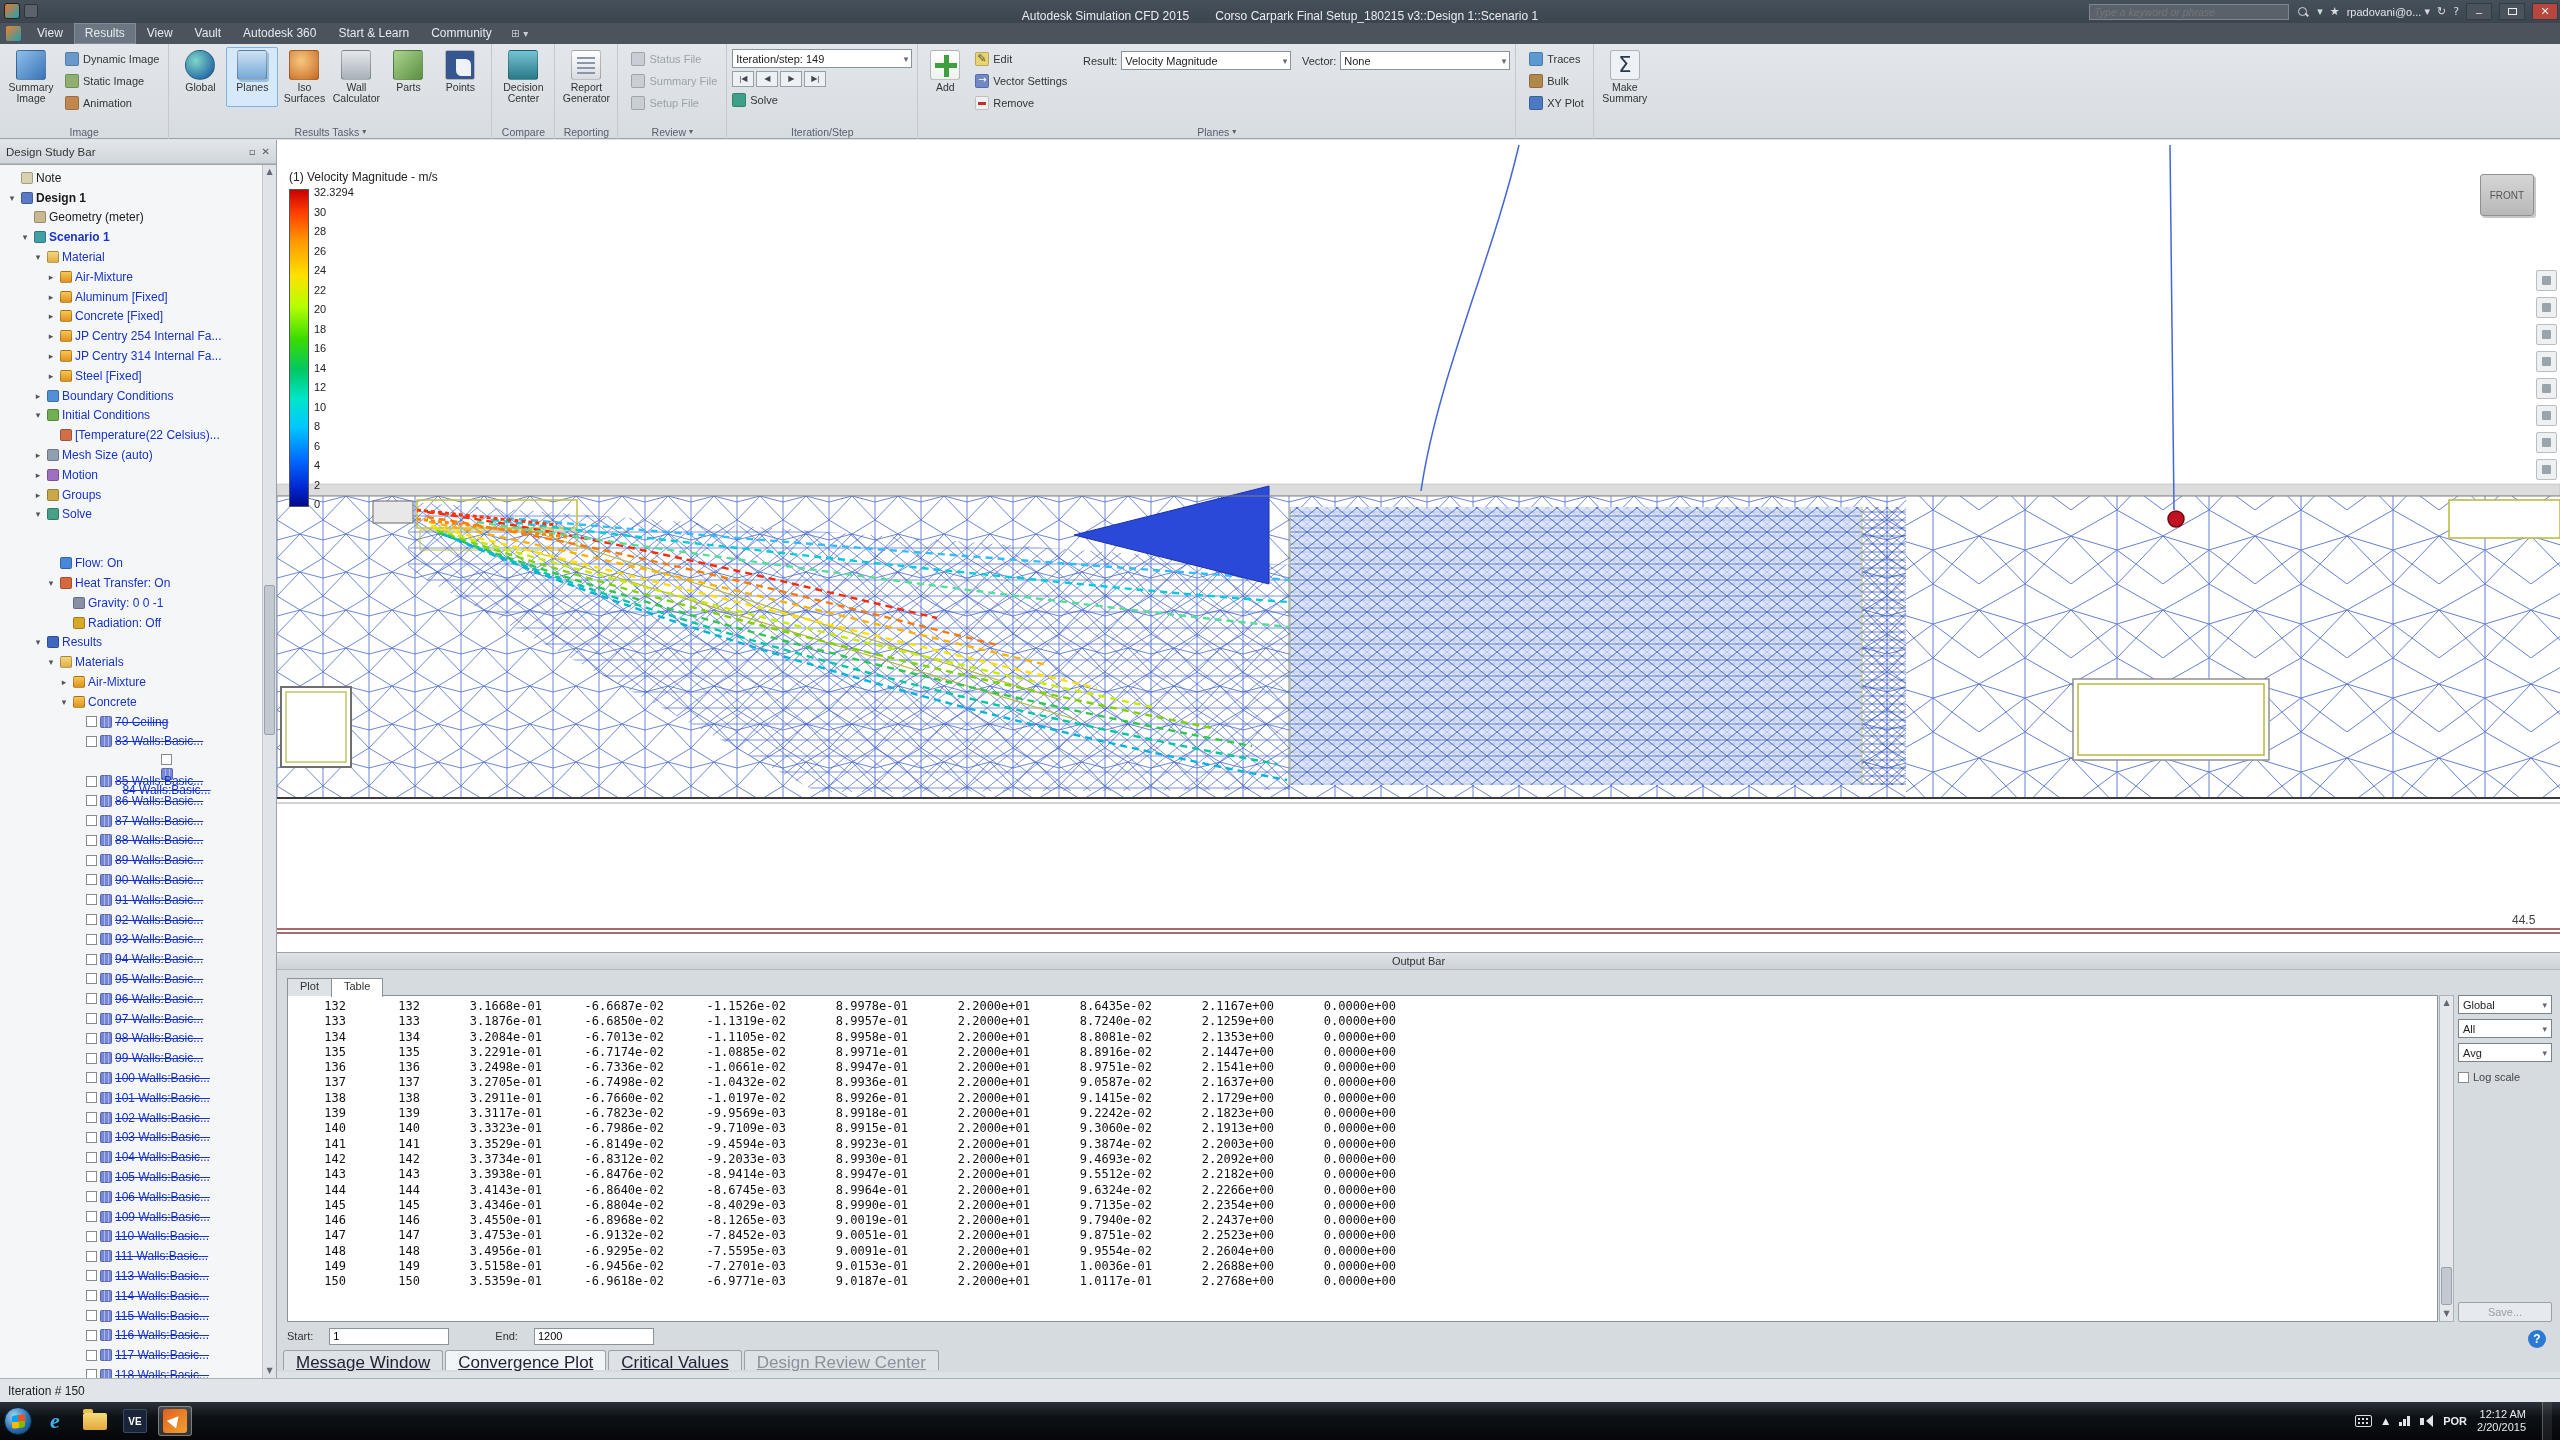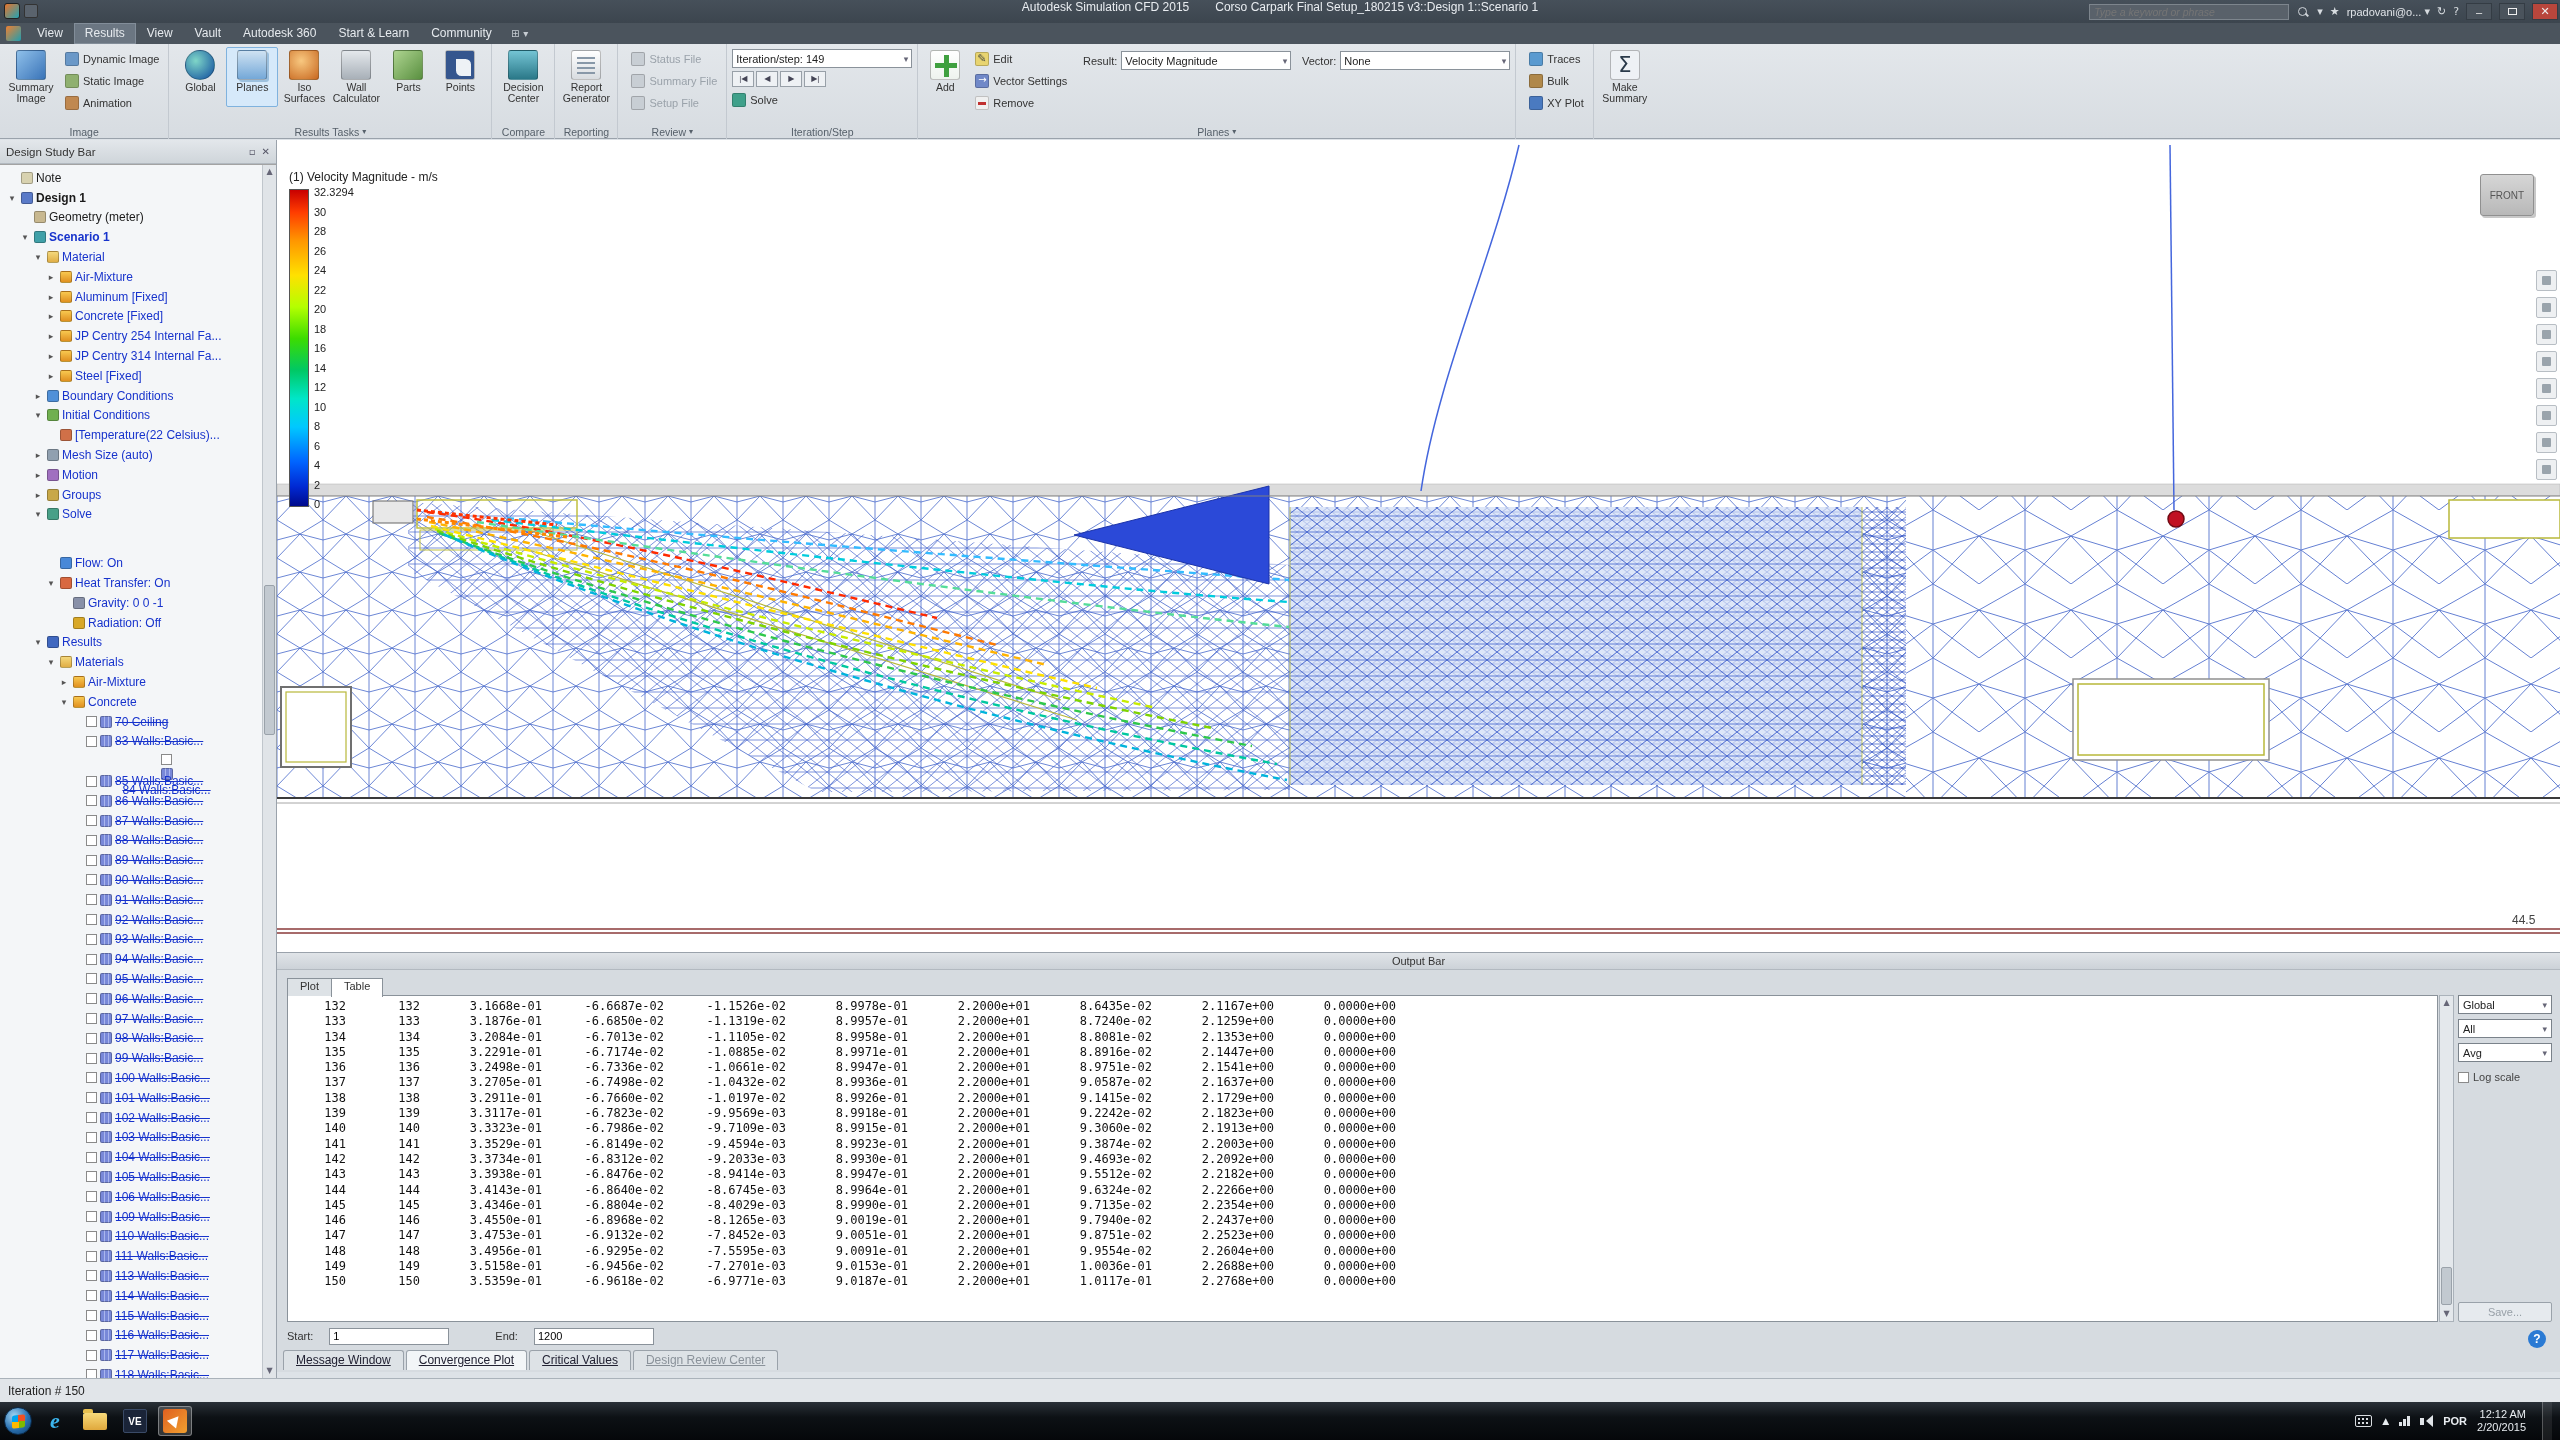--- a/index.html
+++ b/index.html
@@ -5,21 +5,21 @@
 *{margin:0;padding:0;box-sizing:border-box}
 html,body{width:2560px;height:1440px;overflow:hidden}
 body{font-family:"Liberation Sans","DejaVu Sans",sans-serif;background:#888}
 .screen{position:relative;width:2560px;height:1440px;background:#dde2e7;overflow:hidden}
 
 
 .titlebar{position:absolute;left:0;top:0;width:2560px;height:23px;background:linear-gradient(#46505a,#3c454e);color:#e9edf1;font-size:12px}
 .tb-left{position:absolute;left:4px;top:3px;display:flex;gap:4px;align-items:center}
 .appicon{width:16px;height:16px;border-radius:3px;background:linear-gradient(135deg,#e8742c,#21a3b4);border:1px solid #222}
 .qat{width:14px;height:14px;background:#5a636d;border-radius:2px;border:1px solid #333}
-.tb-title{position:absolute;left:0;right:0;top:0;height:23px;display:flex;justify-content:center;align-items:flex-start;gap:26px;pointer-events:none}
+.tb-title{position:absolute;left:0;right:0;top:0;height:23px;display:flex;justify-content:center;align-items:flex-end;gap:26px;pointer-events:none}
 .tb-right{position:absolute;right:0;top:0;height:23px;display:flex;align-items:center;gap:7px;padding-right:2px}
 .searchbox{width:200px;height:16px;background:#59616a;border:1px solid #7d858d;color:#cfd4d9;font-size:10.5px;font-style:italic;padding:0 4px;font-family:"Liberation Sans",sans-serif}
 .mag{position:relative;width:14px;height:14px}
 .mag::before{content:"";position:absolute;left:2px;top:2px;width:7px;height:7px;border:1.5px solid #cfd4d9;border-radius:50%}
 .mag::after{content:"";position:absolute;left:9px;top:9px;width:4px;height:1.5px;background:#cfd4d9;transform:rotate(45deg)}
 .tbglyph{color:#d7dce0;font-size:11px;font-family:"DejaVu Sans",sans-serif}
 .tb-user{display:flex;align-items:center;gap:3px;color:#e0e4e8;font-size:11px}
 .winbtn{width:26px;height:17px;display:flex;align-items:center;justify-content:center;color:#eee;font-size:11px;background:#4a535c;border:1px solid #343c44}
 .winbtn.close{background:#b8463c}
 .maxbox{width:9px;height:7px;border:1.5px solid #eee}
@@ -125,21 +125,21 @@
 .ocell.c0{width:52px}.ocell.c1{width:74px}
 .ob-vscroll{position:absolute;right:106px;top:42px;width:15px;bottom:50px;background:#e4e8ec;border:1px solid #aab2ba}
 .ob-right{position:absolute;right:8px;top:42px;width:94px;bottom:50px;display:flex;flex-direction:column;gap:5px}
 .ocombo{height:19px;border:1px solid #7a828a;background:#fff;font-size:11px;color:#222;display:flex;align-items:center;justify-content:space-between;padding:0 4px}
 .obcheck{display:flex;align-items:center;gap:4px;font-size:11px;color:#444;margin-top:4px}
 .cbox{width:11px;height:11px;border:1px solid #8a8a8a;background:#fff}
 .savebtn{margin-top:auto;height:20px;border:1px solid #9aa2aa;background:#e6eaee;color:#98a0a8;font-size:11px;text-align:center;line-height:19px;border-radius:2px}
 .ob-range{position:absolute;left:10px;bottom:26px;height:20px;display:flex;align-items:center;gap:16px;font-size:11px;color:#333}
 .rinput{width:120px;height:17px;border:1px solid #8a929a;background:#fff;font-size:11px;padding:0 3px;font-family:"Liberation Sans",sans-serif}
 .ob-tabs{position:absolute;left:6px;bottom:2px;height:20px;display:flex;gap:2px}
-.btab{padding:2px 12px;font-size:12px;color:#223;background:#dde2e6;border:1px solid #9aa2aa;border-bottom:none;border-radius:3px 3px 0 0;text-decoration:underline}
+.btab{padding:2px 12px;font-size:17px;color:#223;background:#dde2e6;border:1px solid #9aa2aa;border-bottom:none;border-radius:3px 3px 0 0;text-decoration:underline}
 .btab.active{background:#f2f5f7}
 .btab.dim{color:#8a929a}
 .ob-help{position:absolute;right:14px;bottom:24px;width:18px;height:18px;border-radius:50%;background:#2a7ad4;color:#fff;font-size:12px;font-weight:bold;text-align:center;line-height:18px}
 
 
 .statusbar{position:absolute;left:0;top:1378px;width:2560px;height:24px;background:#e1e5e9;border-top:1px solid #aab2ba;display:flex;align-items:center;padding:0 8px;font-size:12px;color:#222}
 
 
 .taskbar{position:absolute;left:0;top:1402px;width:2560px;height:38px;background:linear-gradient(#2a3138,#0d1115 40%,#05070a);display:flex;align-items:center;gap:6px;padding:0 4px}
 .startbtn{width:28px;height:28px;border-radius:50%;background:radial-gradient(circle at 35% 30%,#9fd4f2,#2a70b0 55%,#0c3a66);border:1px solid #0a2a4a;display:flex;align-items:center;justify-content:center}

